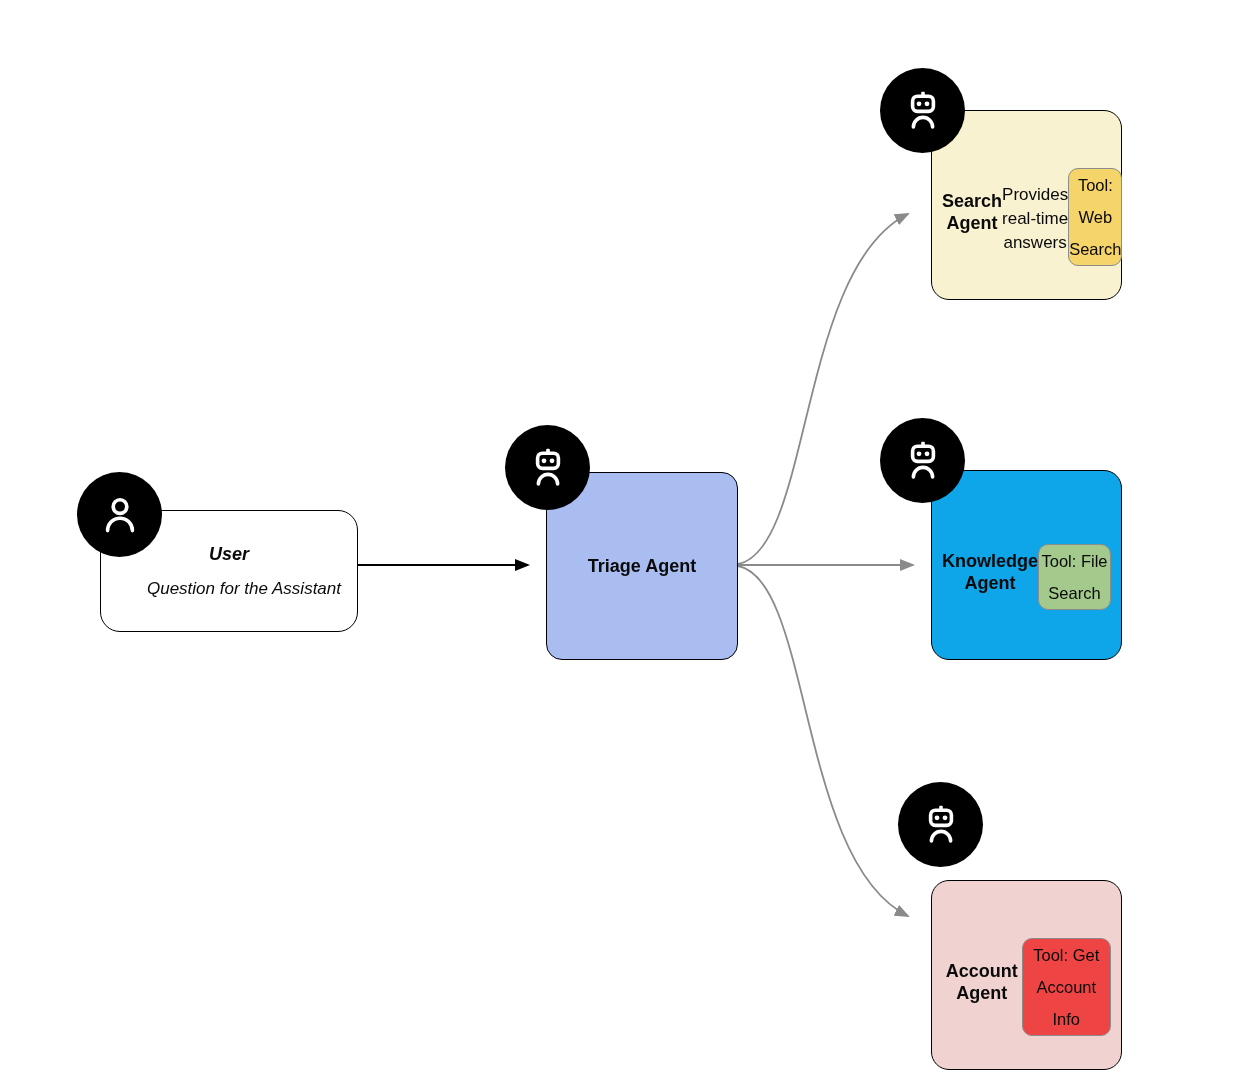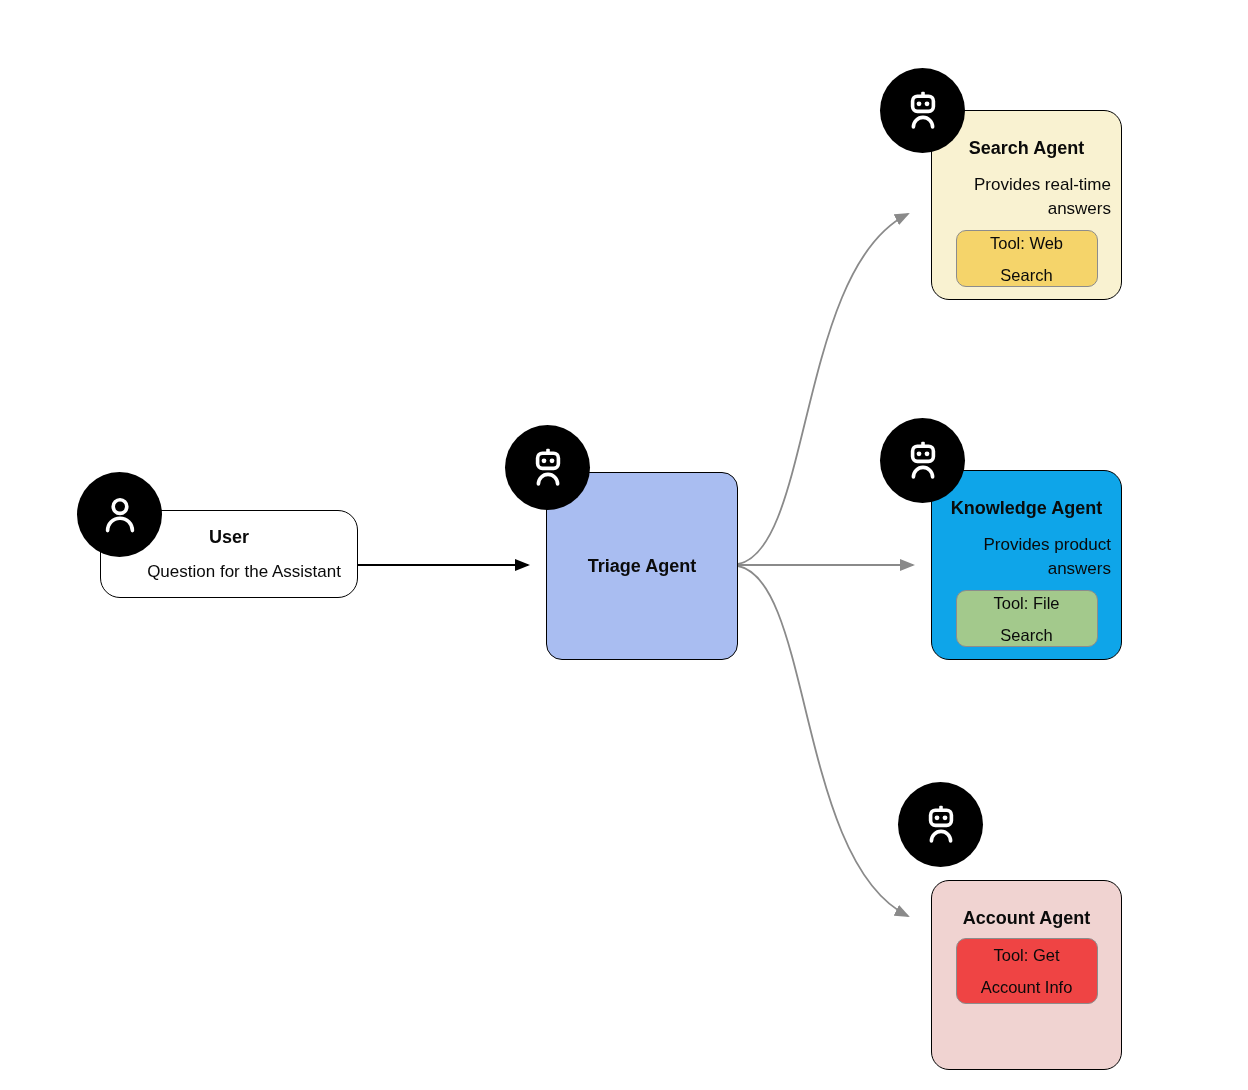--- a/index.html
+++ b/index.html
@@ -14,46 +14,46 @@
   svg.edges{position:absolute;left:0;top:0;width:1248px;height:1090px;z-index:1;}
 
   .node{
     position:absolute;
     box-sizing:border-box;
     border:1.6px solid #000000;
     z-index:2;
     text-align:center;
   }
   .user-node{
-    left:100px;top:510px;width:258px;height:88px;
+    left:100px;top:510px;width:258px;height:122px;
     background:#ffffff;border-radius:20px;
-    display:flex;flex-direction:column;align-items:center;justify-content:center;gap:14px;
+    display:flex;flex-direction:column;align-items:center;justify-content:center;gap:14px;font-style:italic;
   }
   .user-node .node-title{font-size:18px;font-weight:700;}
   .user-node .node-sub{font-size:17px;margin-left:30px;}
 
   .triage-node{
     left:546px;top:472px;width:192px;height:188px;
     background:#a9bdf1;border-radius:16px;
     display:flex;align-items:center;justify-content:center;
   }
   .triage-node .node-title{font-size:18px;font-weight:700;}
 
   .agent-node{
     width:191px;height:190px;border-radius:18px;
-    display:flex;flex-direction:column;align-items:center;
+    display:flex;align-items:center;
     padding:26px 10px 12px 10px;
   }
   .agent-search{left:931px;top:110px;background:#f9f2d1;}
   .agent-knowledge{left:931px;top:470px;background:#0ea5e9;}
   .agent-account{left:931px;top:835px;background:#f0d3d1;margin-top:45px;}
 
   .agent-node .node-title{font-size:18px;font-weight:700;line-height:22px;}
   .agent-node .node-desc{
-    margin-top:14px;font-size:17px;line-height:24px;max-width:178px;text-align:right;
+    margin-top:14px;font-size:17px;line-height:24px;max-width:178px;
   }
   .tool-pill{
     margin-top:9px;
     box-sizing:border-box;
     width:142px;min-height:55px;
     border:1.6px solid #8c8c8c;border-radius:10px;
     display:flex;align-items:center;justify-content:center;
   }
   .tool-pill span{font-size:16.5px;line-height:32px;max-width:106px;text-align:center;display:inline-block;}
   .pill-search{background:#f5d46a;}
@@ -128,21 +128,20 @@
       <rect x="11.1" y="2.4" width="1.8" height="2.2" rx="0.5" fill="#ffffff" stroke="none"></rect>
       <rect x="6.8" y="4.6" width="10.4" height="7.6" rx="2.4"></rect>
       <circle cx="10" cy="8.4" r="1.2" fill="#ffffff" stroke="none"></circle>
       <circle cx="14" cy="8.4" r="1.2" fill="#ffffff" stroke="none"></circle>
       <path d="M7.2,20 A4.8,4.8 0 0 1 16.8,20"></path>
     </svg>
   </div>
 
   <div class="node agent-node agent-knowledge">
     <div class="node-title">Knowledge Agent</div>
-    <div class="node-desc">Provides product answers</div>
     <div class="tool-pill pill-knowledge">
       <span>Tool: File Search</span>
     </div>
   </div>
   <div class="badge badge-knowledge">
     <svg viewBox="0 0 24 24" fill="none" stroke="#ffffff" stroke-width="1.8" stroke-linecap="round">
       <rect x="11.1" y="2.4" width="1.8" height="2.2" rx="0.5" fill="#ffffff" stroke="none"></rect>
       <rect x="6.8" y="4.6" width="10.4" height="7.6" rx="2.4"></rect>
       <circle cx="10" cy="8.4" r="1.2" fill="#ffffff" stroke="none"></circle>
       <circle cx="14" cy="8.4" r="1.2" fill="#ffffff" stroke="none"></circle>

